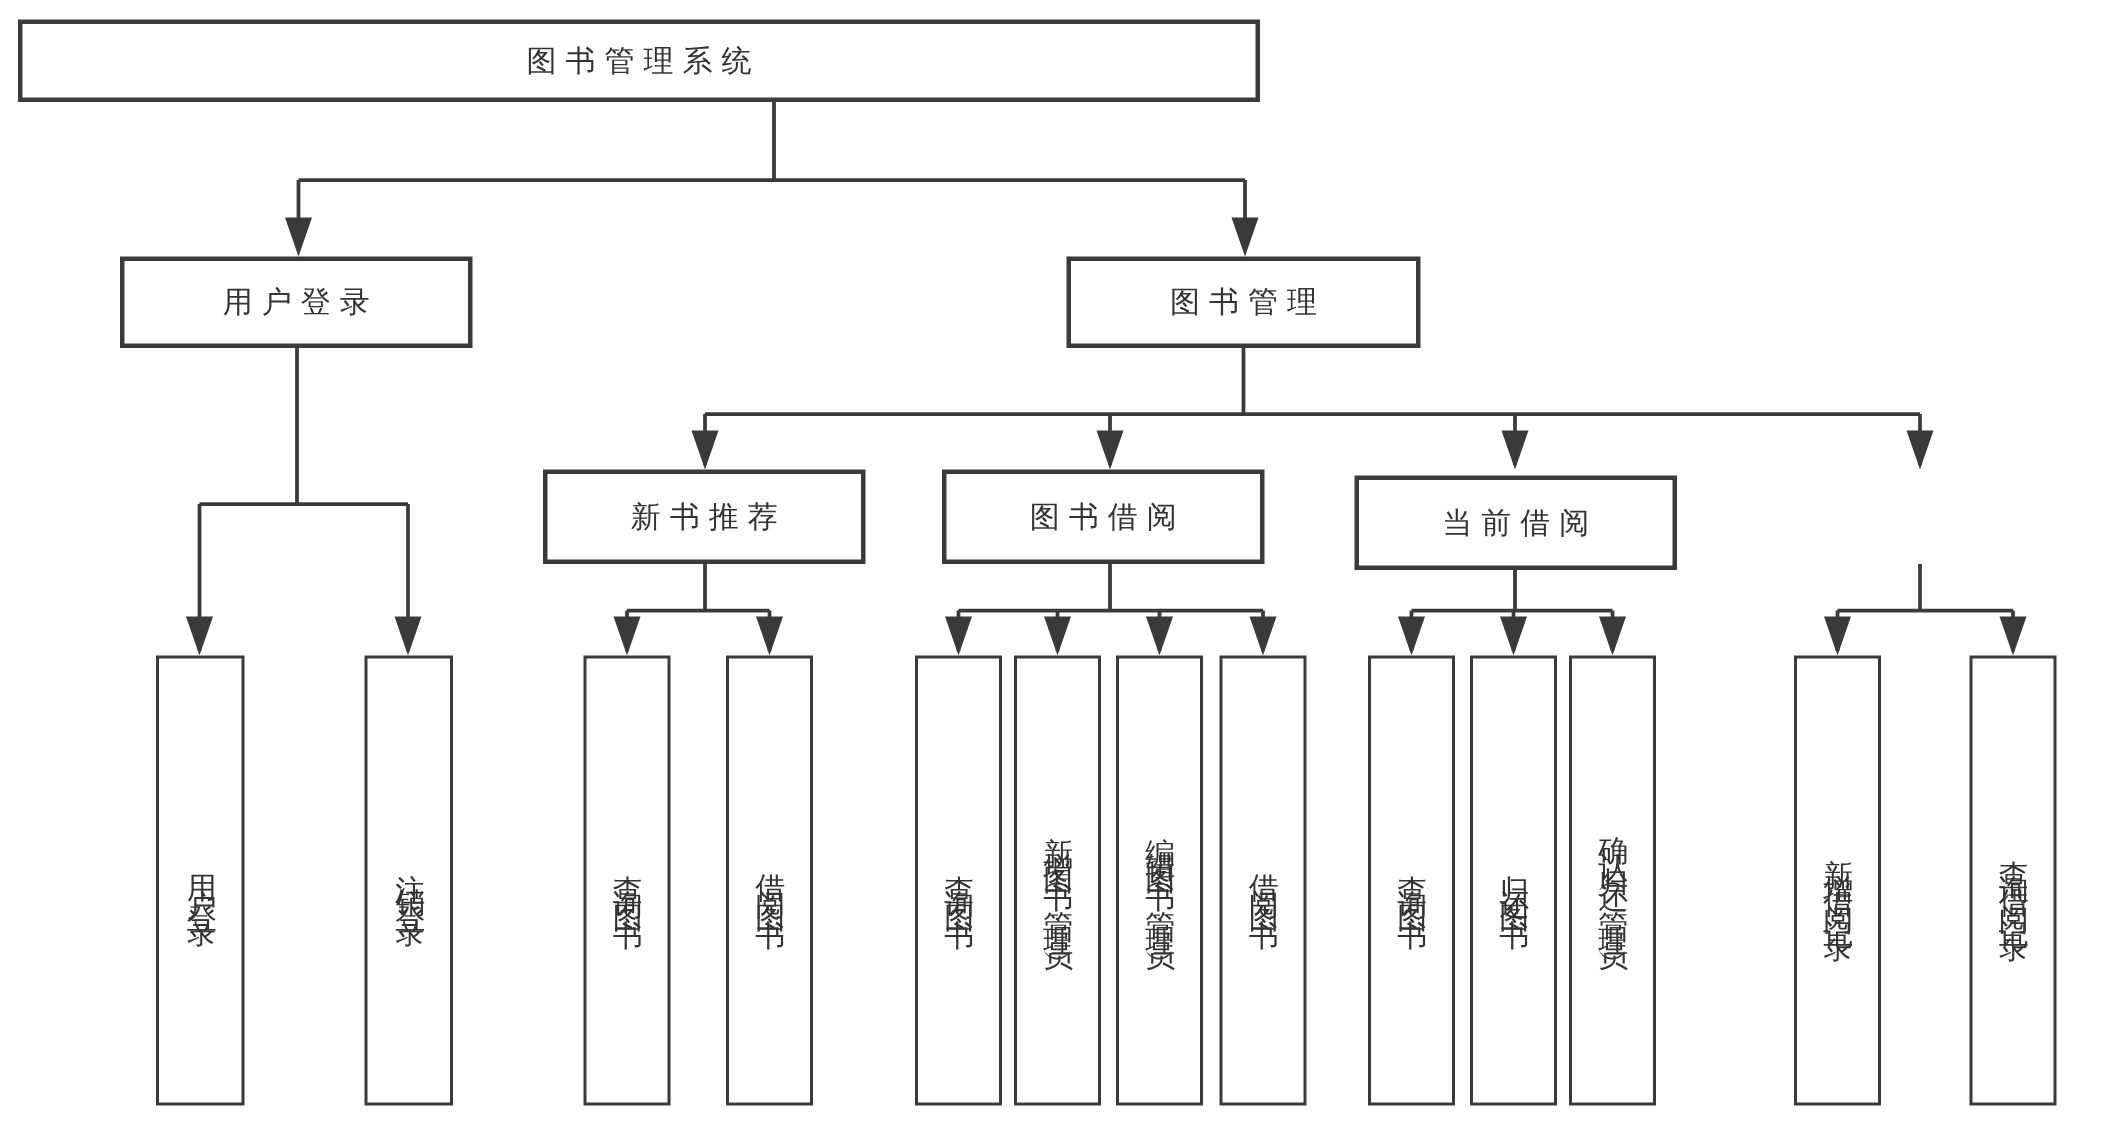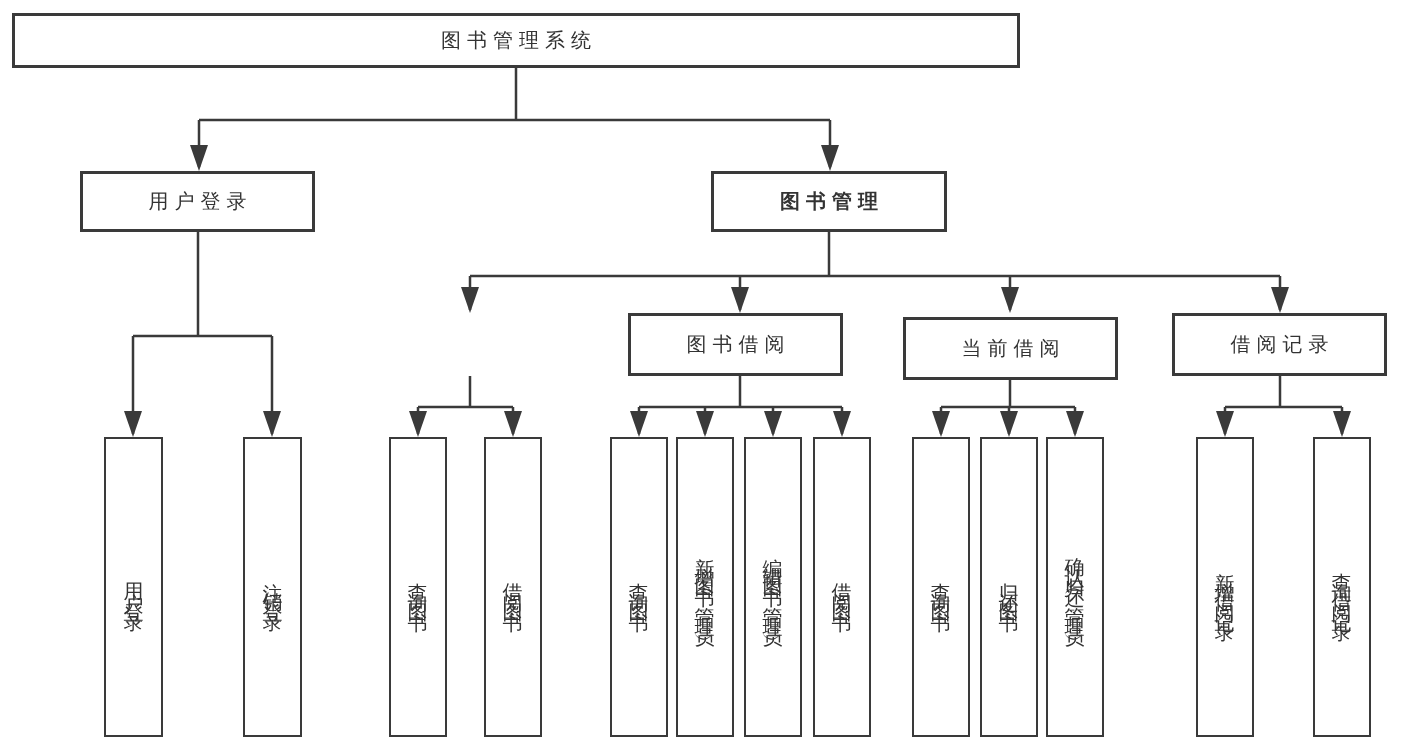--- a/index.html
+++ b/index.html
@@ -79,28 +79,28 @@
       <polygon points="764,411 782,411 773,437"></polygon>
       <polygon points="833,411 851,411 842,437"></polygon>
       <polygon points="932,411 950,411 941,437"></polygon>
       <polygon points="1000,411 1018,411 1009,437"></polygon>
       <polygon points="1066,411 1084,411 1075,437"></polygon>
       <polygon points="1216,411 1234,411 1225,437"></polygon>
       <polygon points="1333,411 1351,411 1342,437"></polygon>
     </g>
   </svg>
 
-  <div class="box" style="left:12px;top:13px;width:1008px;height:55px;">图书管理系统</div>
+  <div class="box" style="left:12px;top:13px;width:828px;height:55px;">图书管理系统</div>
 
   <div class="box" style="left:80px;top:171px;width:235px;height:61px;">用户登录</div>
-  <div class="box" style="left:711px;top:171px;width:236px;height:61px;font-weight:bold;">图书管理</div>
+  <div class="box" style="left:711px;top:171px;width:236px;height:61px;">图书管理</div>
 
+  <div class="box" style="left:362px;top:313px;width:215px;height:63px;">新书推荐</div>
   <div class="box" style="left:628px;top:313px;width:215px;height:63px;">图书借阅</div>
   <div class="box" style="left:903px;top:317px;width:215px;height:63px;">当前借阅</div>
-  <div class="box" style="left:1172px;top:313px;width:215px;height:63px;">借阅记录</div>
 
   <div class="vbox" style="left:104px;top:437px;width:59px;height:300px;">用户登录</div>
   <div class="vbox" style="left:243px;top:437px;width:59px;height:300px;">注销登录</div>
 
   <div class="vbox" style="left:389px;top:437px;width:58px;height:300px;">查询图书</div>
   <div class="vbox" style="left:484px;top:437px;width:58px;height:300px;">借阅图书</div>
 
   <div class="vbox" style="left:610px;top:437px;width:58px;height:300px;">查询图书</div>
   <div class="vbox" style="left:676px;top:437px;width:58px;height:300px;">新增图书（管理员）</div>
   <div class="vbox" style="left:744px;top:437px;width:58px;height:300px;">编辑图书（管理员）</div>

